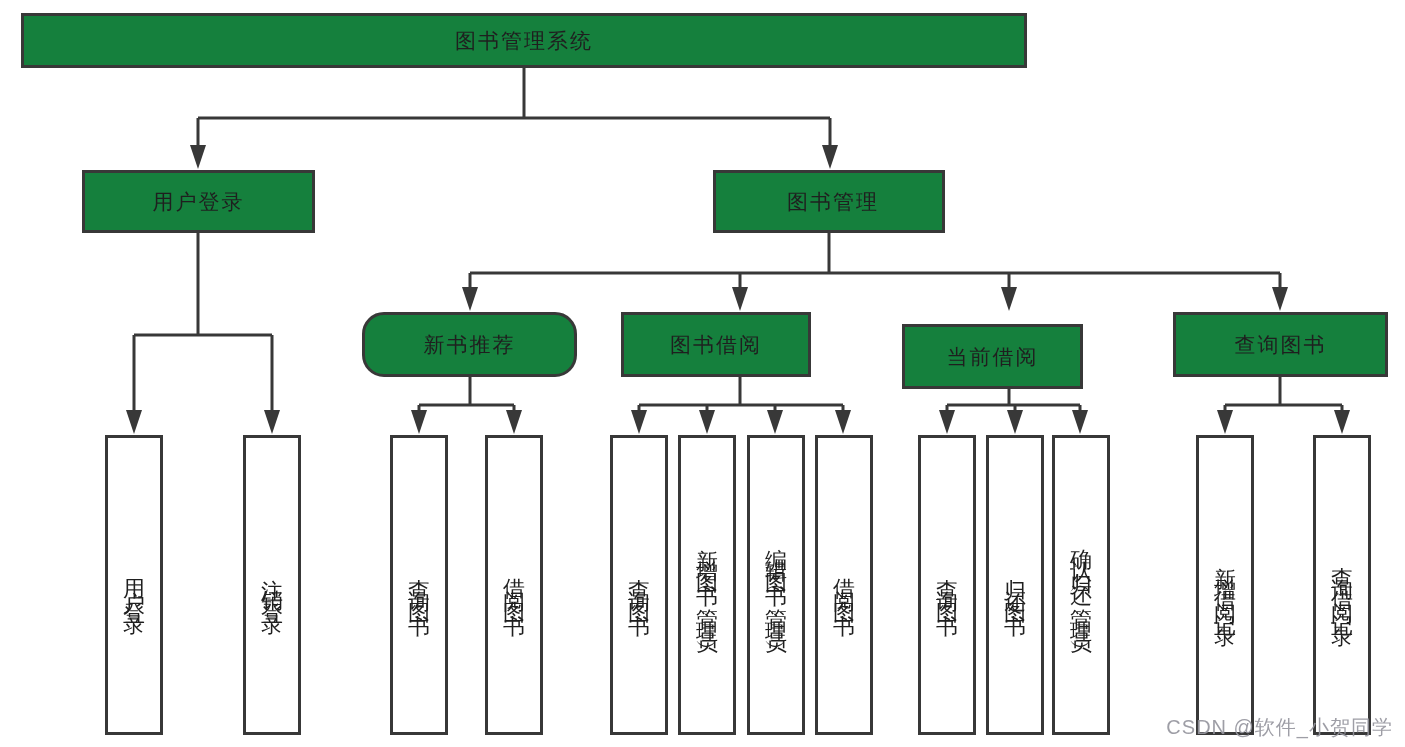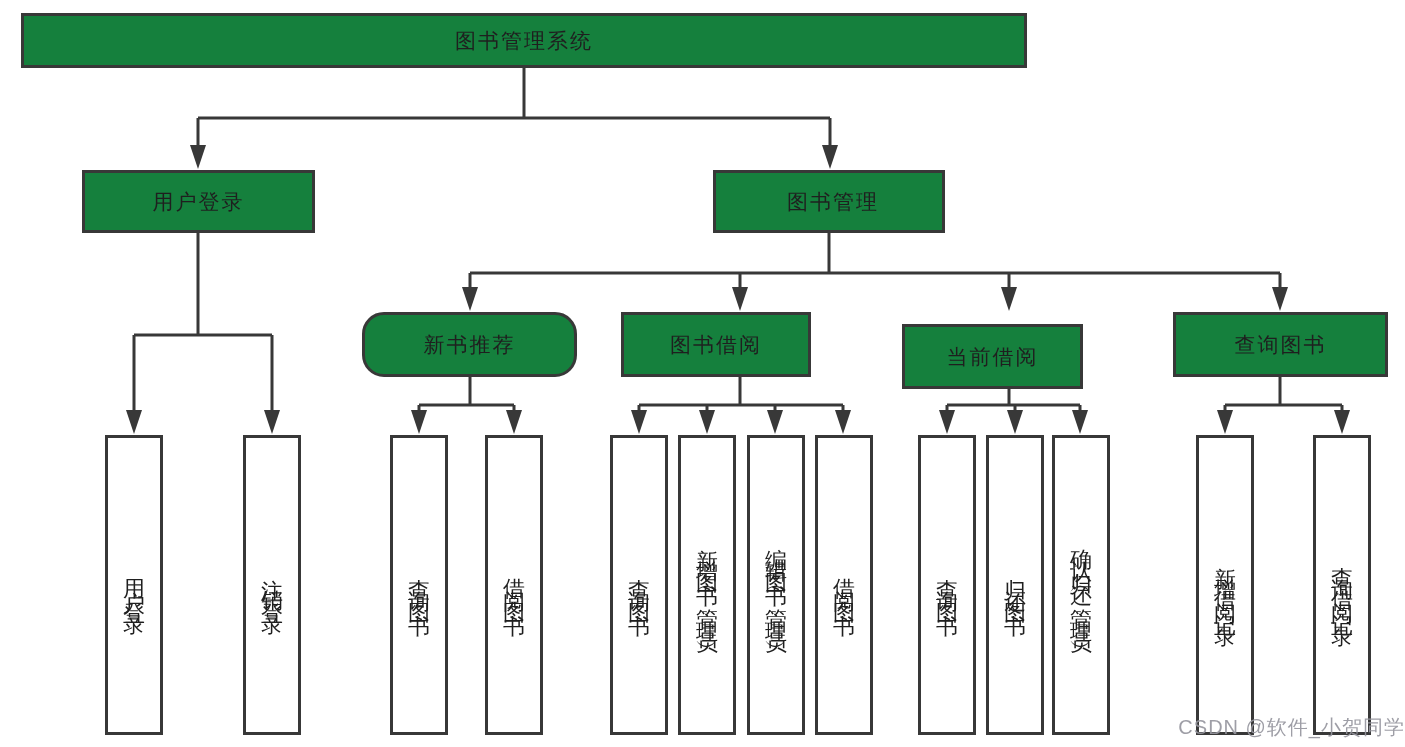--- a/index.html
+++ b/index.html
@@ -45,21 +45,21 @@
     text-orientation: mixed;
     font-size: 22px;
     line-height: 1;
     letter-spacing: 12px;
     color: #1f1f1f;
     white-space: nowrap;
   }
   .watermark {
     position: absolute;
     top: 714px;
-    right: 0;
+    right: 12px;
     font-size: 20px;
     letter-spacing: 1px;
     color: rgba(150, 150, 158, 0.92);
     z-index: 5;
   }
 </style>
 </head>
 <body>
 
 <div class="stage">

